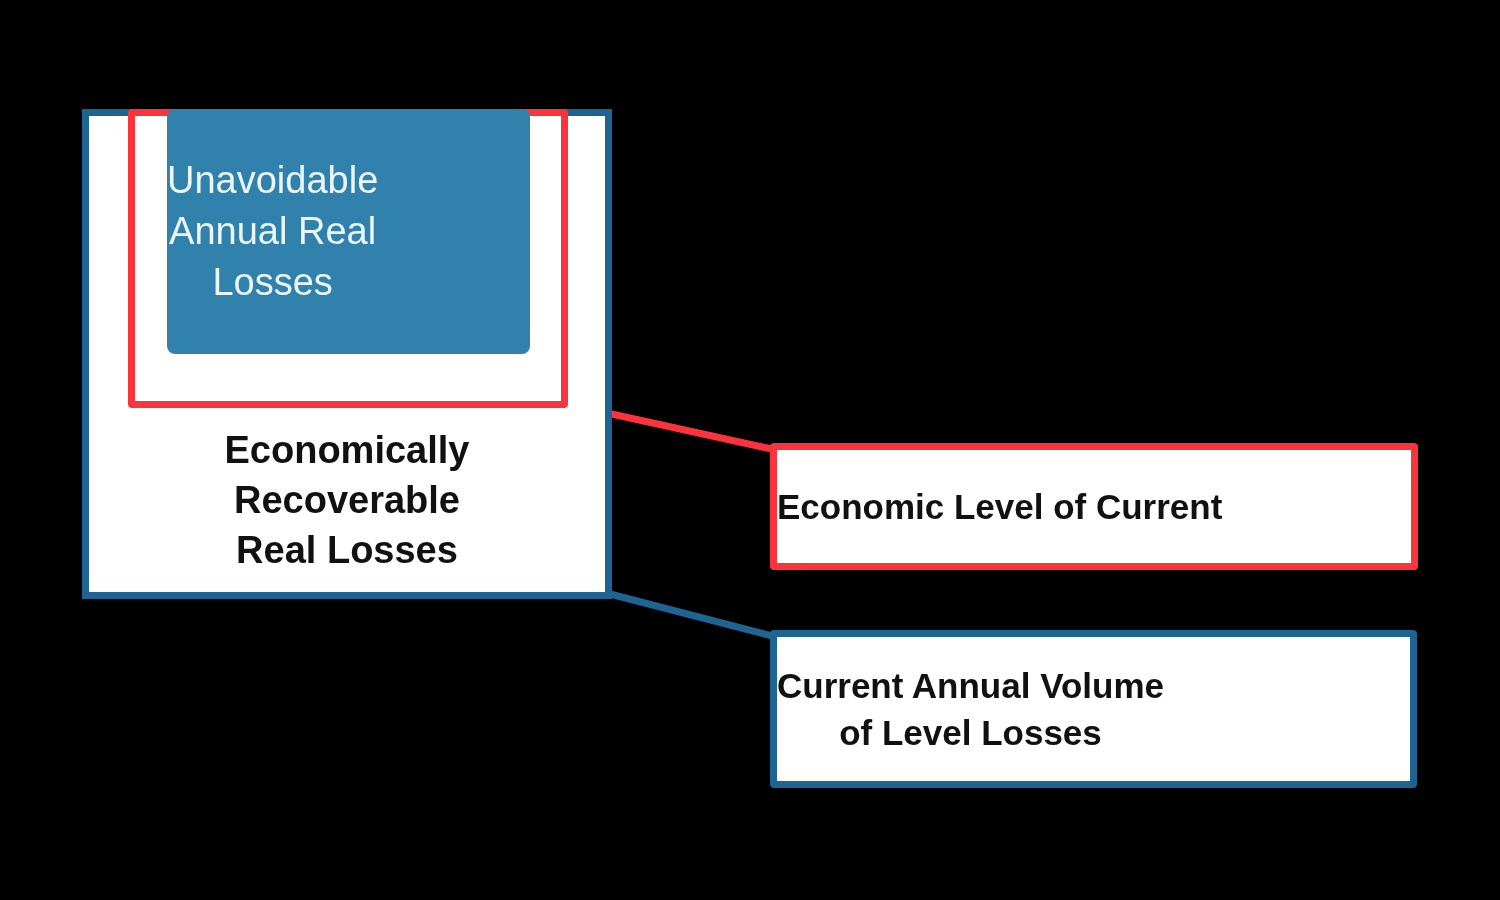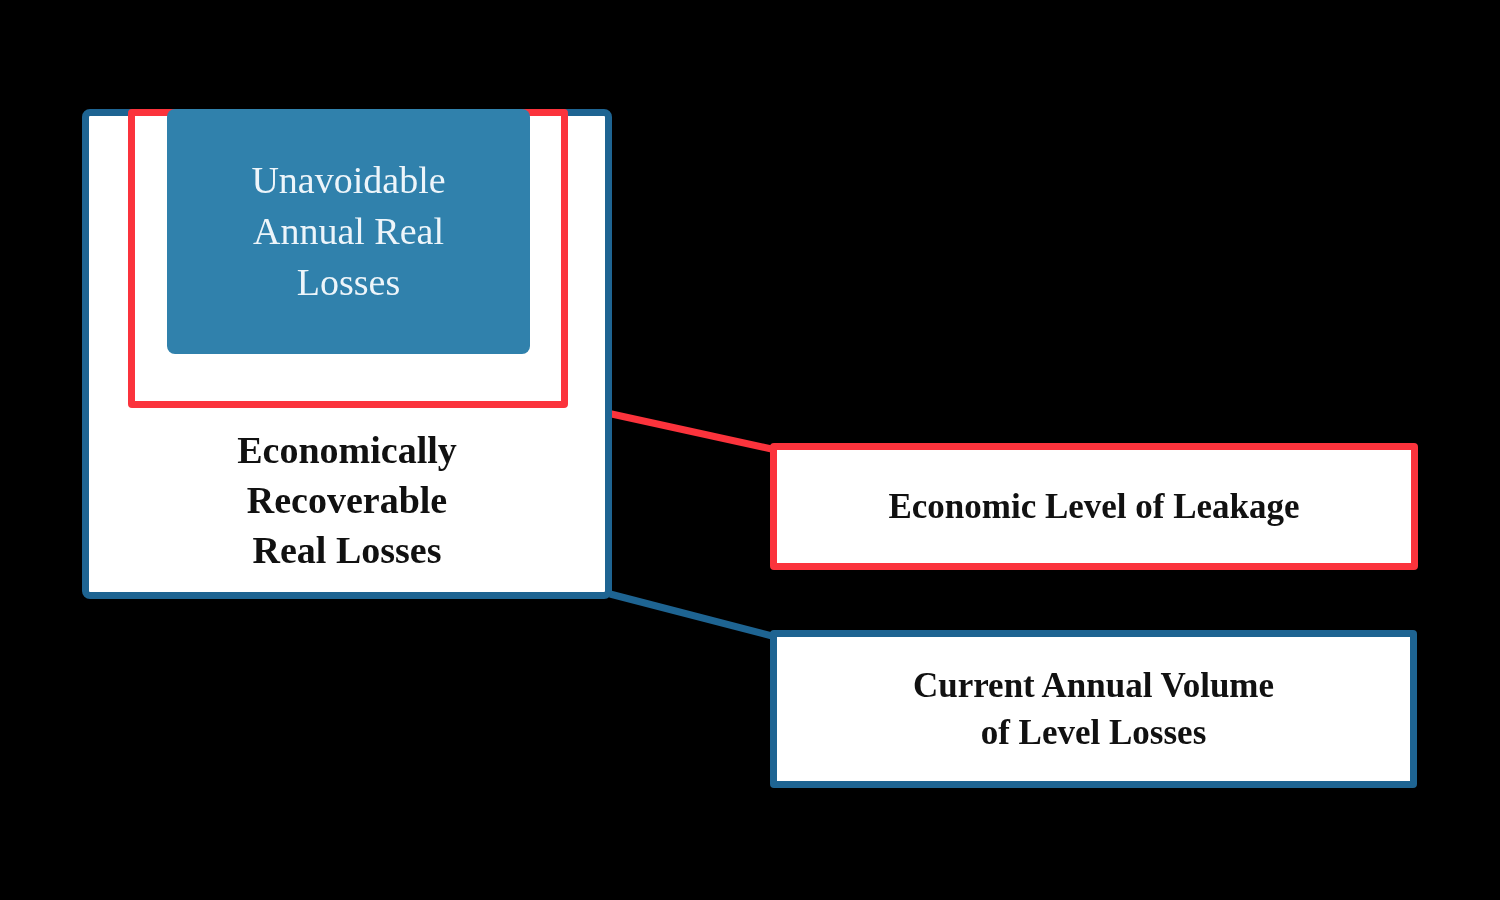--- a/index.html
+++ b/index.html
@@ -20,31 +20,30 @@
     left: 0;
     top: 0;
     z-index: 0;
   }
   .box {
     position: absolute;
     box-sizing: border-box;
     background: #FFFFFF;
     display: flex;
     align-items: center;
-    justify-content: center;
+    justify-content: flex-start;
     text-align: center;
-    font-family: Liberation Serif, serif;
   }
   .outer-box {
     left: 82px;
     top: 109px;
     width: 530px;
     height: 490px;
     border: 7px solid #1E6492;
-    border-radius: 8px;
+    border-radius: 0;
     z-index: 1;
   }
   .erl-label {
     position: absolute;
     left: 0;
     right: 0;
     top: 292px;
     bottom: 0;
     display: flex;
     align-items: center;
@@ -127,21 +126,21 @@
 
   <div class="red-frame"></div>
 
   <div class="box fill-box">
     <div>Unavoidable
 Annual Real
 Losses</div>
   </div>
 
   <div class="box ell-box">
-    <div>Economic Level of Leakage</div>
+    <div>Economic Level of Current</div>
   </div>
 
   <div class="box cav-box">
     <div>Current Annual Volume
 of Level Losses</div>
   </div>
 
 </div>
 
 </body></html>

